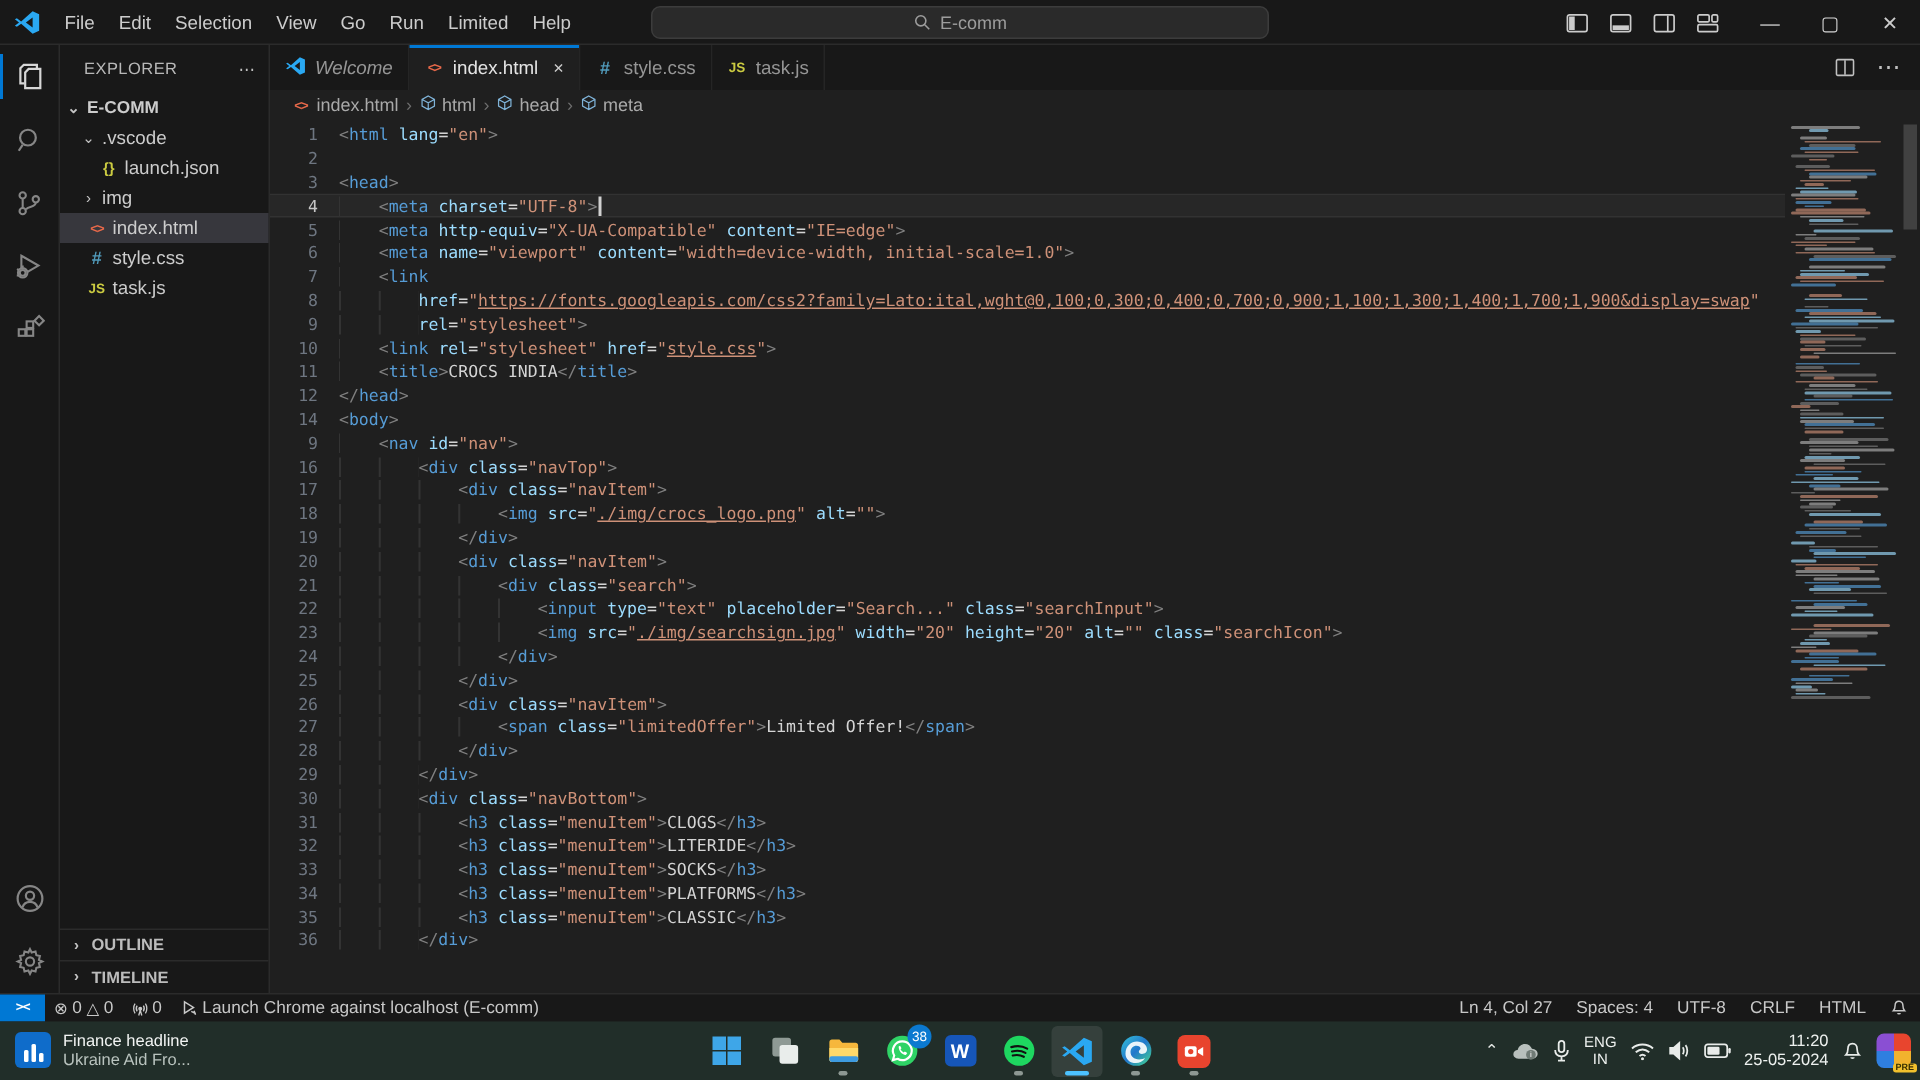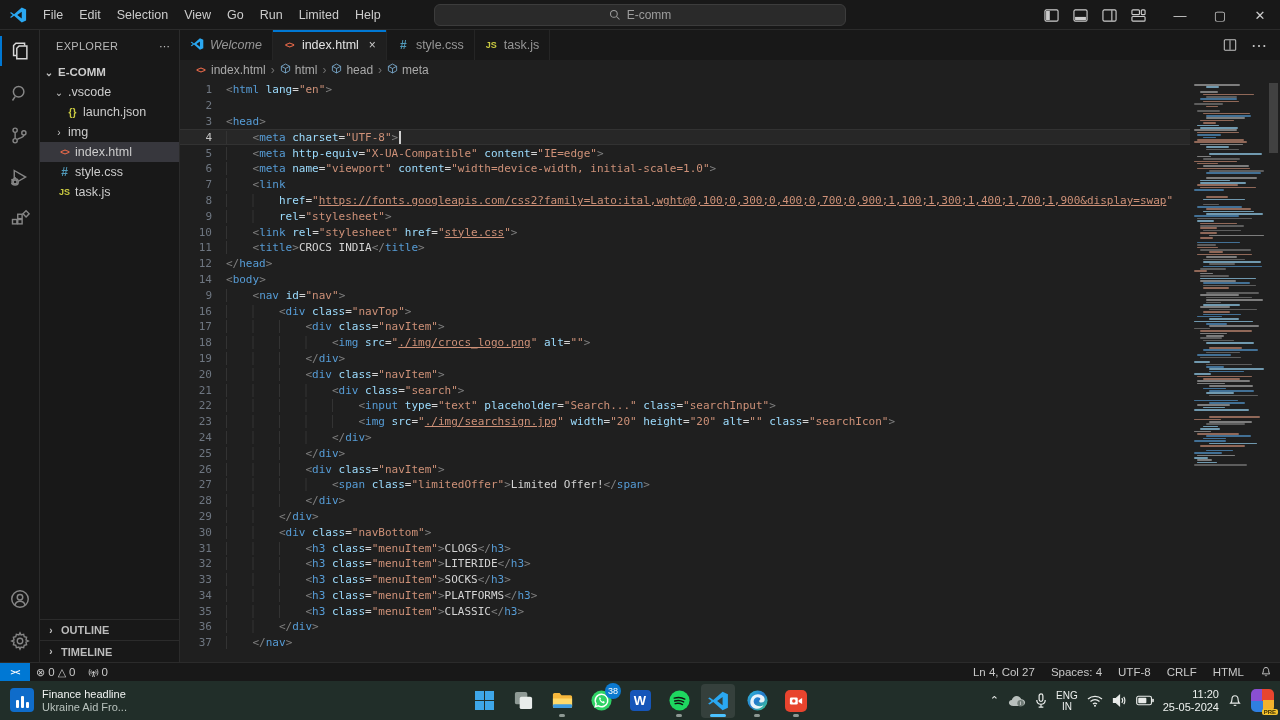--- a/index.html
+++ b/index.html
@@ -495,24 +495,20 @@
             <span class="ctext"><span class="tok-i">            </span><span class="tok-p">&lt;</span><span class="tok-t">h3</span><span class="tok-x"> </span><span class="tok-a">class</span><span class="tok-o">=</span><span class="tok-s">"menuItem"</span><span class="tok-p">&gt;</span><span class="tok-x">PLATFORMS</span><span class="tok-p">&lt;/</span><span class="tok-t">h3</span><span class="tok-p">&gt;</span></span>
           </div>
           <div class="code-line">
             <span class="ln">35</span>
             <span class="ctext"><span class="tok-i">            </span><span class="tok-p">&lt;</span><span class="tok-t">h3</span><span class="tok-x"> </span><span class="tok-a">class</span><span class="tok-o">=</span><span class="tok-s">"menuItem"</span><span class="tok-p">&gt;</span><span class="tok-x">CLASSIC</span><span class="tok-p">&lt;/</span><span class="tok-t">h3</span><span class="tok-p">&gt;</span></span>
           </div>
           <div class="code-line">
             <span class="ln">36</span>
             <span class="ctext"><span class="tok-i">        </span><span class="tok-p">&lt;/</span><span class="tok-t">div</span><span class="tok-p">&gt;</span></span>
           </div>
-          <div class="code-line">
-            <span class="ln">37</span>
-            <span class="ctext"><span class="tok-i">    </span><span class="tok-p">&lt;/</span><span class="tok-t">nav</span><span class="tok-p">&gt;</span></span>
-          </div>
         </div>
       <div class="minimap" id="minimap">
           <div class="mm-row" style="margin-left: 0px; width: 46px; background: rgb(176, 176, 176); opacity: 0.65;"></div>
           <div class="mm-row" style="margin-left: 12px; width: 13px; background: rgb(156, 220, 254); opacity: 0.65;"></div>
           <div class="mm-row"></div>
           <div class="mm-row" style="margin-left: 6px; width: 18px; background: rgb(176, 176, 176); opacity: 0.65;"></div>
           <div class="mm-row" style="margin-left: 9px; width: 51px; background: rgb(206, 145, 120); opacity: 0.65;"></div>
           <div class="mm-row" style="margin-left: 12px; width: 31px; background: rgb(128, 128, 128); opacity: 0.65;"></div>
           <div class="mm-row" style="margin-left: 6px; width: 37px; background: rgb(86, 156, 214); opacity: 0.65;"></div>
           <div class="mm-row" style="margin-left: 9px; width: 36px; background: rgb(206, 145, 120); opacity: 0.65;"></div>
@@ -685,20 +681,27 @@
     <span>0</span>
   </div>
   <div class="sb-item">
     <svg width="11" height="11" viewBox="0 0 16 16" fill="none" stroke="#c8c8c8" stroke-width="1.3">
         <path d="M5 5 C4 6.5 4 9 5 10.5 M11 5 C12 6.5 12 9 11 10.5 M3 3 C1.2 5.5 1.2 10 3 12.5 M13 3 C14.8 5.5 14.8 10 13 12.5"></path>
         <circle cx="8" cy="8" r="1.3" fill="#c8c8c8"></circle>
         <path d="M8 9.5 L6.5 14.5 M8 9.5 L9.5 14.5"></path>
       </svg>
     <span>0</span>
   </div>
+  <div class="sb-item">
+    <svg width="12" height="12" viewBox="0 0 16 16" fill="none" stroke="#c8c8c8" stroke-width="1.3">
+        <path d="M4 2.5 L12 7.5 L4 12.5 Z"></path>
+        <path d="M10 11 L14 13 M12.5 10.5 L13.8 14"></path>
+      </svg>
+    <span>Launch Chrome against localhost (E-comm)</span>
+  </div>
   <div class="sb-right" id="sbRight">
       <div class="sb-item">Ln 4, Col 27</div>
       <div class="sb-item">Spaces: 4</div>
       <div class="sb-item">UTF-8</div>
       <div class="sb-item">CRLF</div>
       <div class="sb-item">HTML</div>
     <div class="sb-item">
       <svg width="12" height="12" viewBox="0 0 16 16" fill="none" stroke="#c8c8c8" stroke-width="1.3">
           <path d="M8 2 C5.5 2 4.5 4 4.5 6 C4.5 9 3 10.5 3 10.5 H13 C13 10.5 11.5 9 11.5 6 C11.5 4 10.5 2 8 2 Z"></path>
           <path d="M6.8 12.5 C7 13.3 9 13.3 9.2 12.5"></path>

